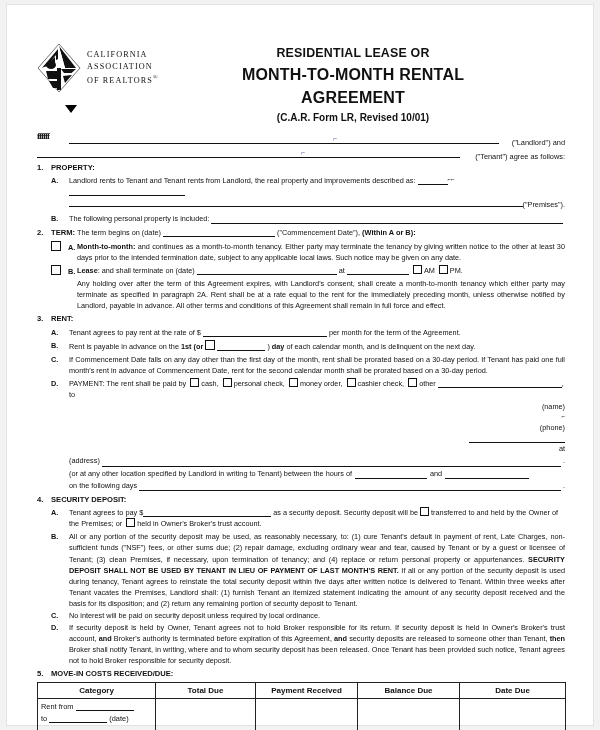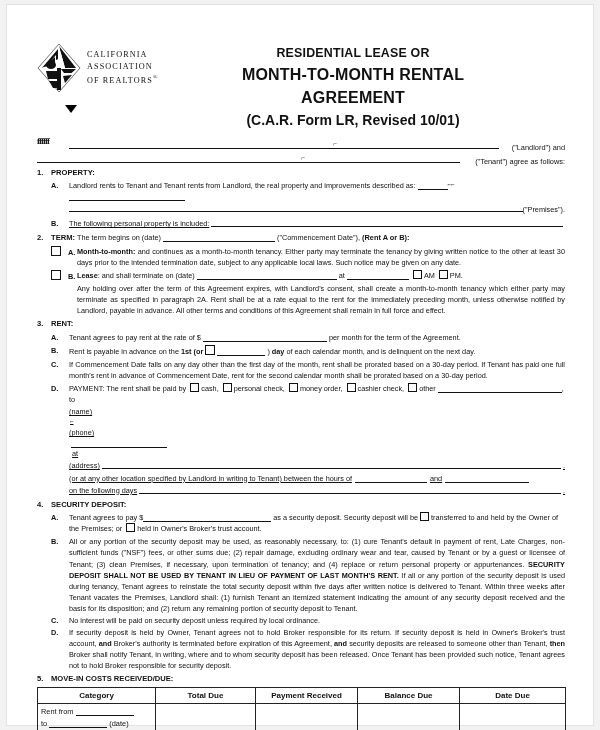--- a/index.html
+++ b/index.html
@@ -28,21 +28,21 @@
     margin-left:6px;padding-top:6px;
     font-family:"Liberation Serif", serif;
     font-size:8.2px;letter-spacing:1.1px;line-height:1.45;
     color:#111;
   }
   .logo-words div{white-space:nowrap;}
   .logo-words sup{font-size:6px;vertical-align:super;letter-spacing:0;}
   .titles{flex:1;text-align:center;padding-top:8px;}
   .t1{font-size:12.4px;font-weight:bold;letter-spacing:.2px;line-height:1.45;}
   .t2{font-size:16px;font-weight:bold;letter-spacing:.2px;line-height:1.45;}
-  .t3{font-size:14px;font-weight:bold;margin-top:3px;}
+  .t3{font-size:10px;font-weight:bold;margin-top:3px;}
   .spacer-r{width:36px;}
 
   .marker{
     position:absolute;left:58px;top:100px;width:0;height:0;
     border-left:6px solid transparent;border-right:6px solid transparent;
     border-top:8px solid #000;
   }
   .ffff{
     position:absolute;left:30px;top:110px;
     font-family:"Liberation Serif", serif;
@@ -65,21 +65,21 @@
   .cbx{
     display:inline-block;width:7px;height:7px;
     border:1.1px solid #111;background:#fff;
     vertical-align:-1px;margin:0 2px;
   }
   .cbx-lg{
     display:inline-block;width:8px;height:8px;
     border:1.2px solid #111;background:#fff;
     vertical-align:-1px;
   }
-  .rowline{display:flex;align-items:flex-start;text-decoration:underline;}
+  .rowline{display:flex;align-items:flex-end;}
   .grow{flex:1;border-bottom:1.1px solid #111;height:8px;margin:0 2px;}
   .caret{color:#333;font-size:6px;vertical-align:2px;}
 
   
   .tbl{
     width:100%;border-collapse:collapse;margin-top:2px;
     font-size:7.4px;table-layout:fixed;
   }
   .tbl th,.tbl td{border:1.1px solid #222;padding:0;}
   .tbl th{
@@ -177,21 +177,21 @@
     </div>
 
     <div class="sec" style="margin-top:3px;">
       <div class="sec-head">
         <div class="sec-num">2.</div>
         <div>
           <span class="sec-title">TERM:</span>
           <span class="sec-title-inline">The term begins on (date)</span>
           <span class="fill-d" style="width:112px;"></span>
           <span class="sec-title-inline">("Commencement Date"),</span>
-          <b style="font-size:7.4px;">(Rent A or B):</b>
+          <b style="font-size:7.4px;">(Within A or B):</b>
         </div>
       </div>
 
       <div class="item" style="margin-top:2px;">
         <div class="item-let" style="width:26px;flex:0 0 26px;">
           <span class="cbx-lg"></span>
           <span style="margin-left:5px;">A.</span>
         </div>
         <div class="item-body">
           <b>Month-to-month:</b>

